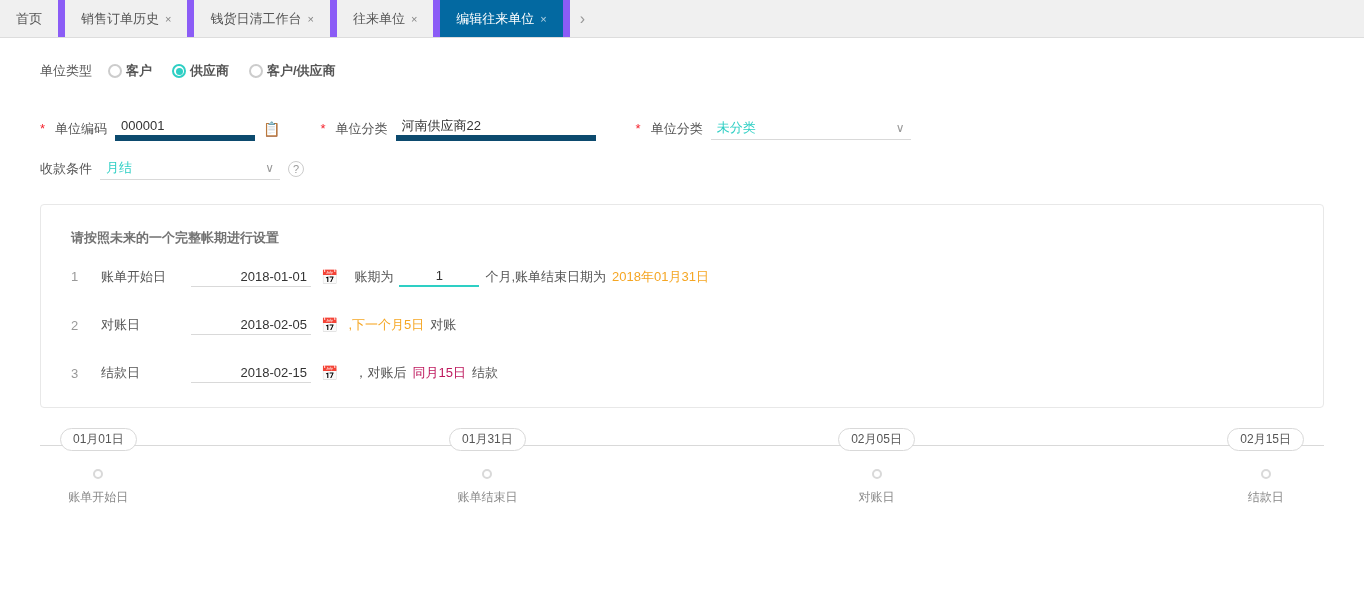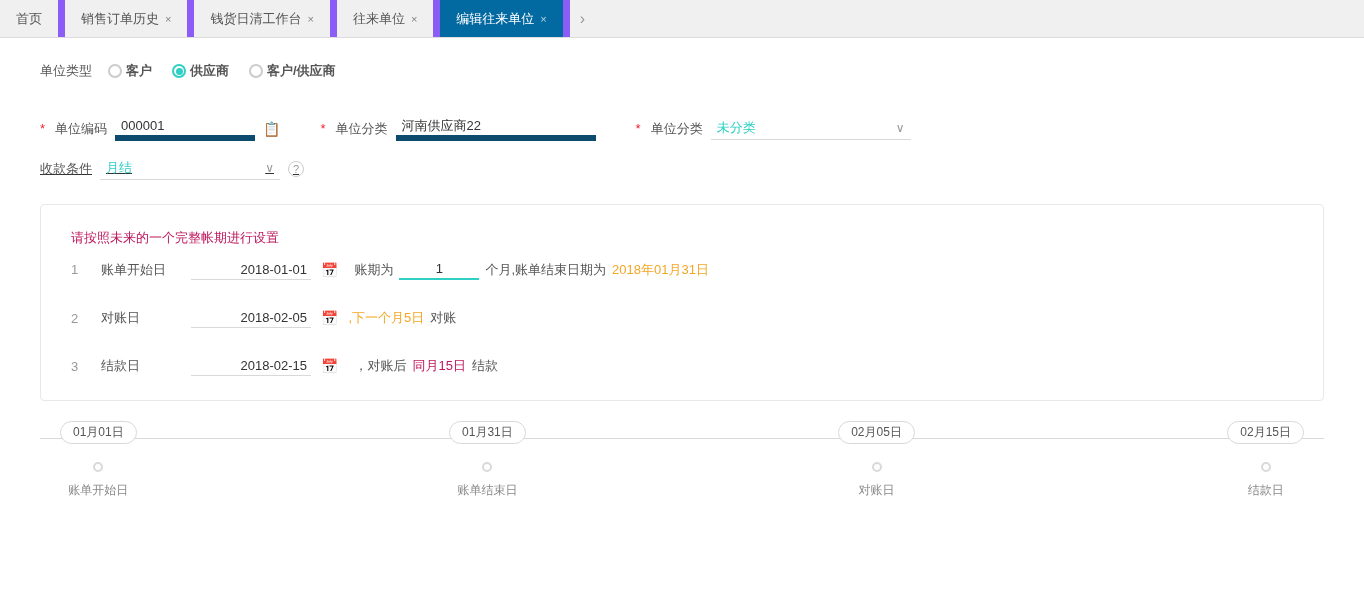--- a/index.html
+++ b/index.html
@@ -149,22 +149,23 @@
 
     
     .section-box {
       border: 1px solid #e8e8e8;
       border-radius: 4px;
       padding: 24px 30px;
       margin-bottom: 20px;
     }
     .section-title {
       font-size: 13px;
-      color: #be185d;
-      margin-bottom: 12px;
+      color: #737373;
+      margin-bottom: 19px;
+      font-weight: bold;
     }
 
     
     .data-row {
       display: flex;
       align-items: center;
       margin-bottom: 28px;
       gap: 0;
     }
     .row-num {
@@ -350,21 +351,21 @@
     <div class="form-field">
       <span class="required-star">*</span>
       <span class="form-label">单位分类</span>
       <div class="select-field" style="width:200px;">
         <span class="select-value">未分类</span>
         <span class="select-arrow">∨</span>
       </div>
     </div>
   </div>
 
-  <div class="form-row" style="margin-top:-8px;text-decoration:underline;">
+  <div class="form-row" style="margin-top:-8px;">
     <div class="form-field">
       <span class="form-label">收款条件</span>
       <div class="select-field" style="width:180px;">
         <span class="select-value">月结</span>
         <span class="select-arrow">∨</span>
       </div>
       <span class="help-icon">?</span>
     </div>
   </div>
 

